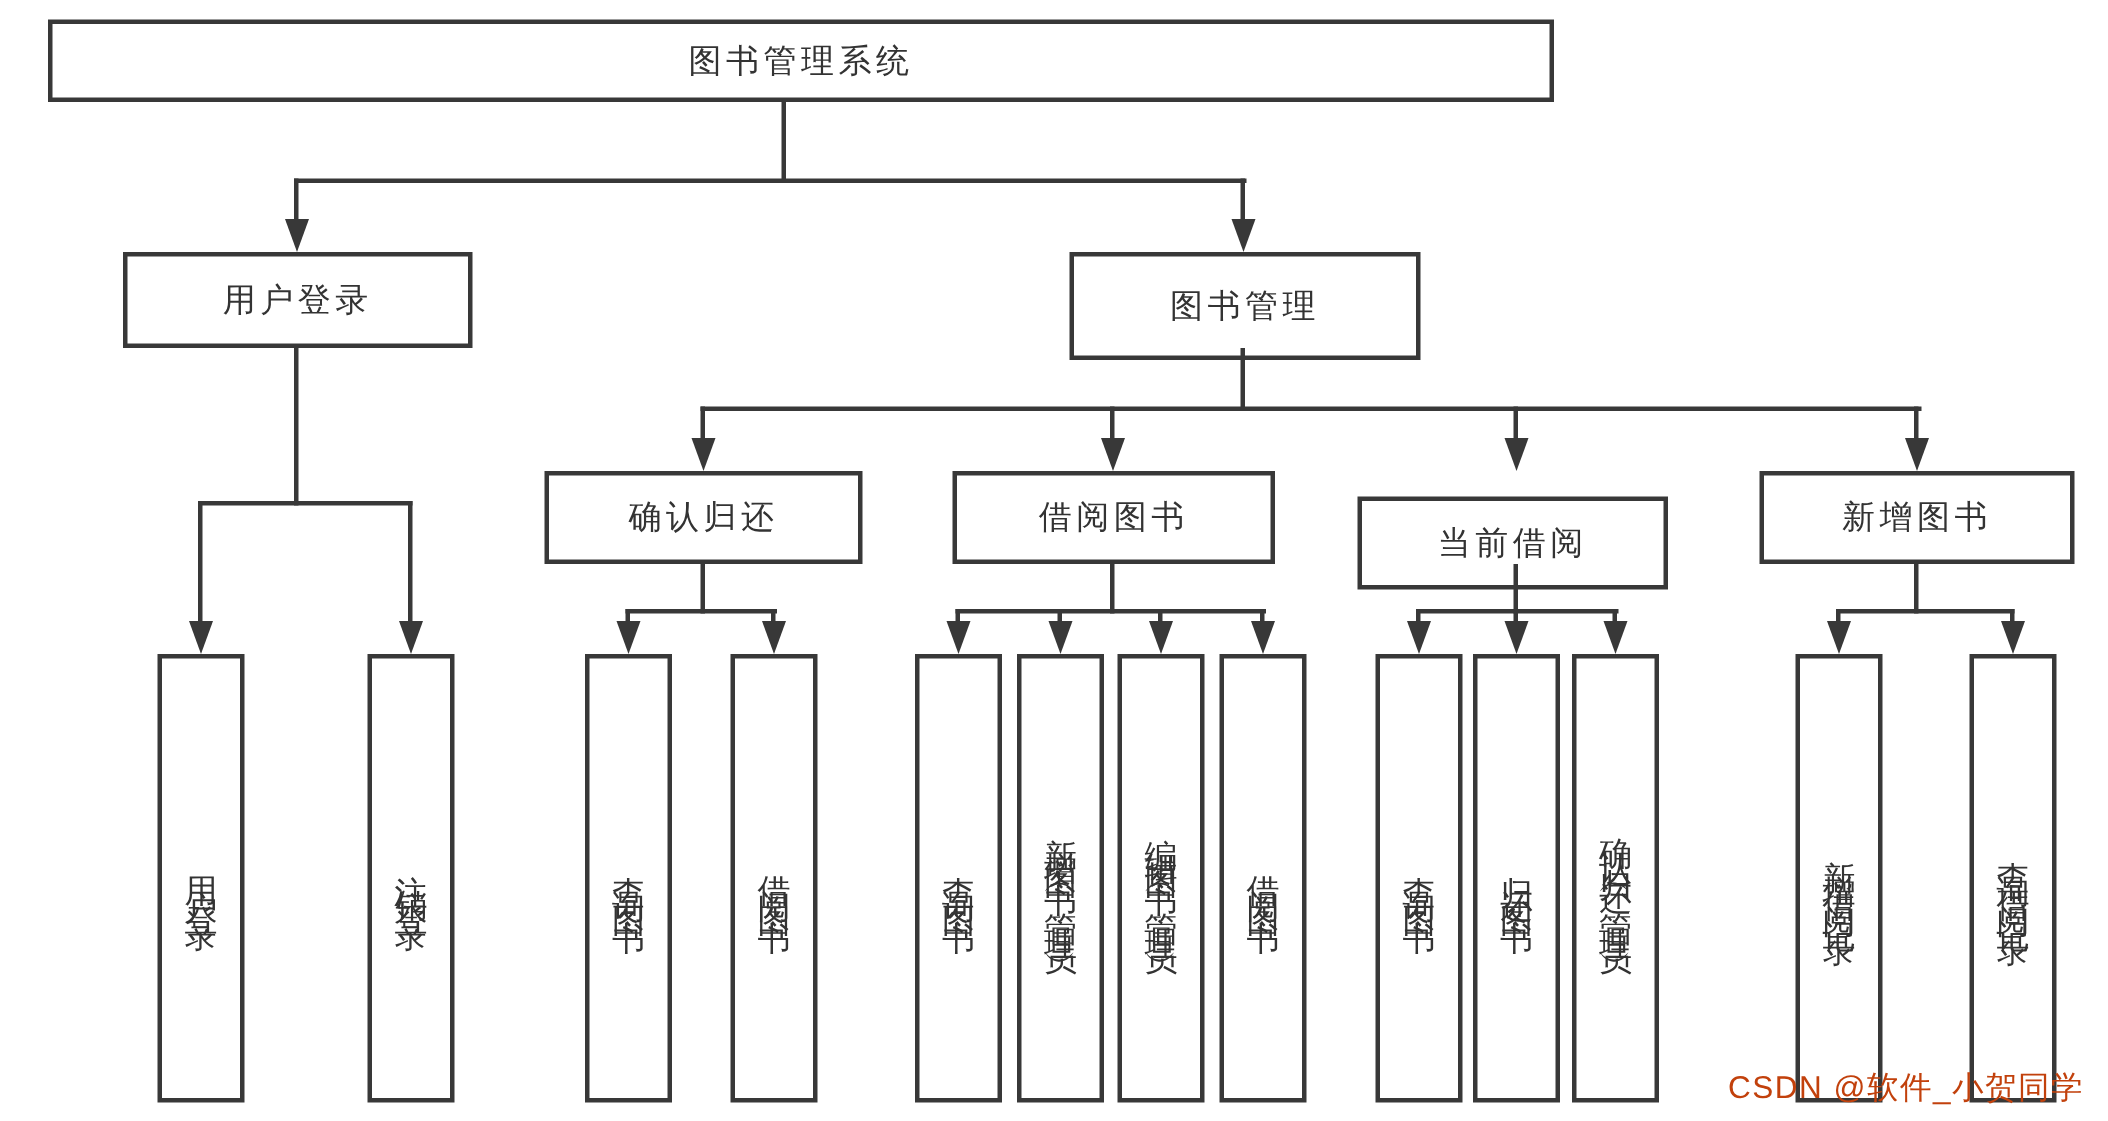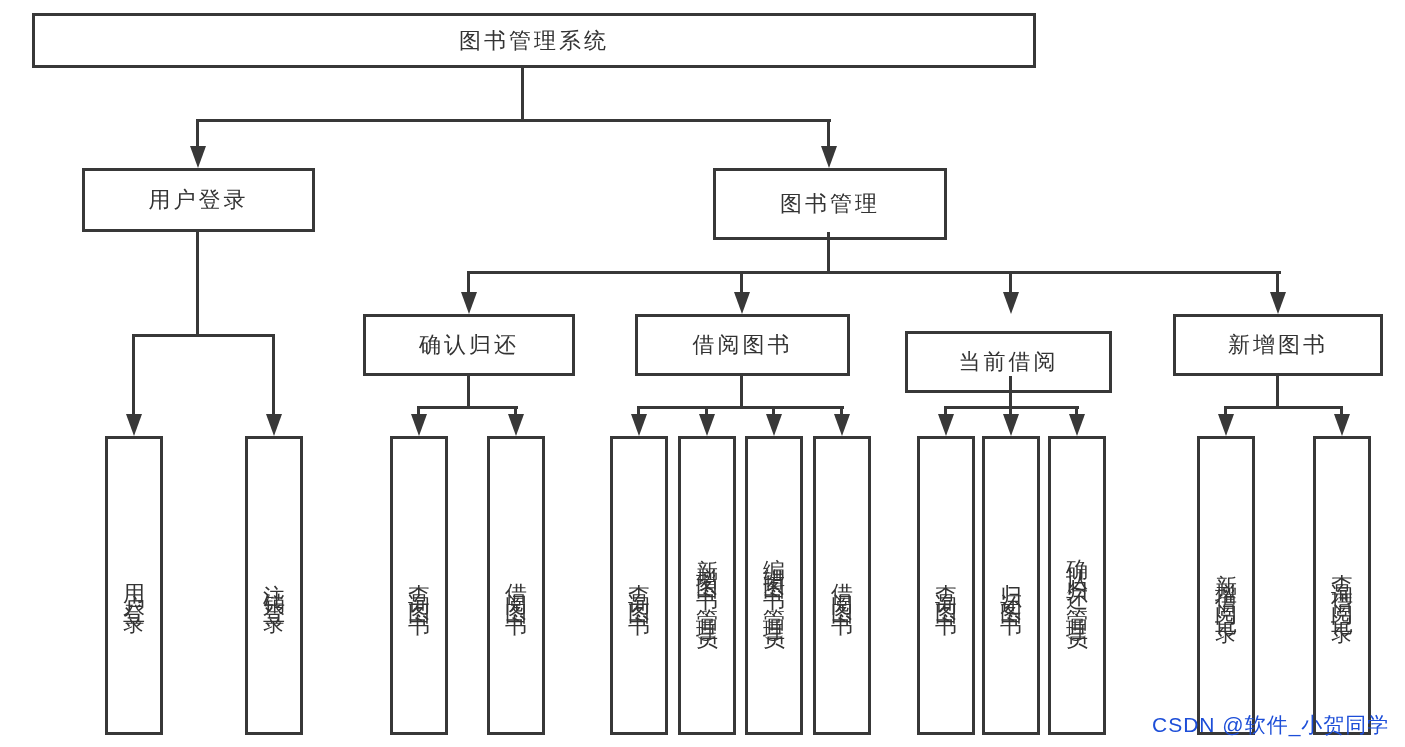--- a/index.html
+++ b/index.html
@@ -55,21 +55,21 @@
     border-left: 8px solid transparent;
     border-right: 8px solid transparent;
     border-top: 22px solid #383838;
   }
   .watermark {
     position: absolute;
     left: 1152px;
     top: 711px;
     font-size: 21px;
     letter-spacing: 1px;
-    color: #1d4ed8;
+    color: #c2410c;
     z-index: 5;
     white-space: nowrap;
   }
 </style>
 </head>
 <body>
 
 <div class="canvas">
 
   <div class="node" style="left:32px;top:13px;width:1004px;height:55px">

